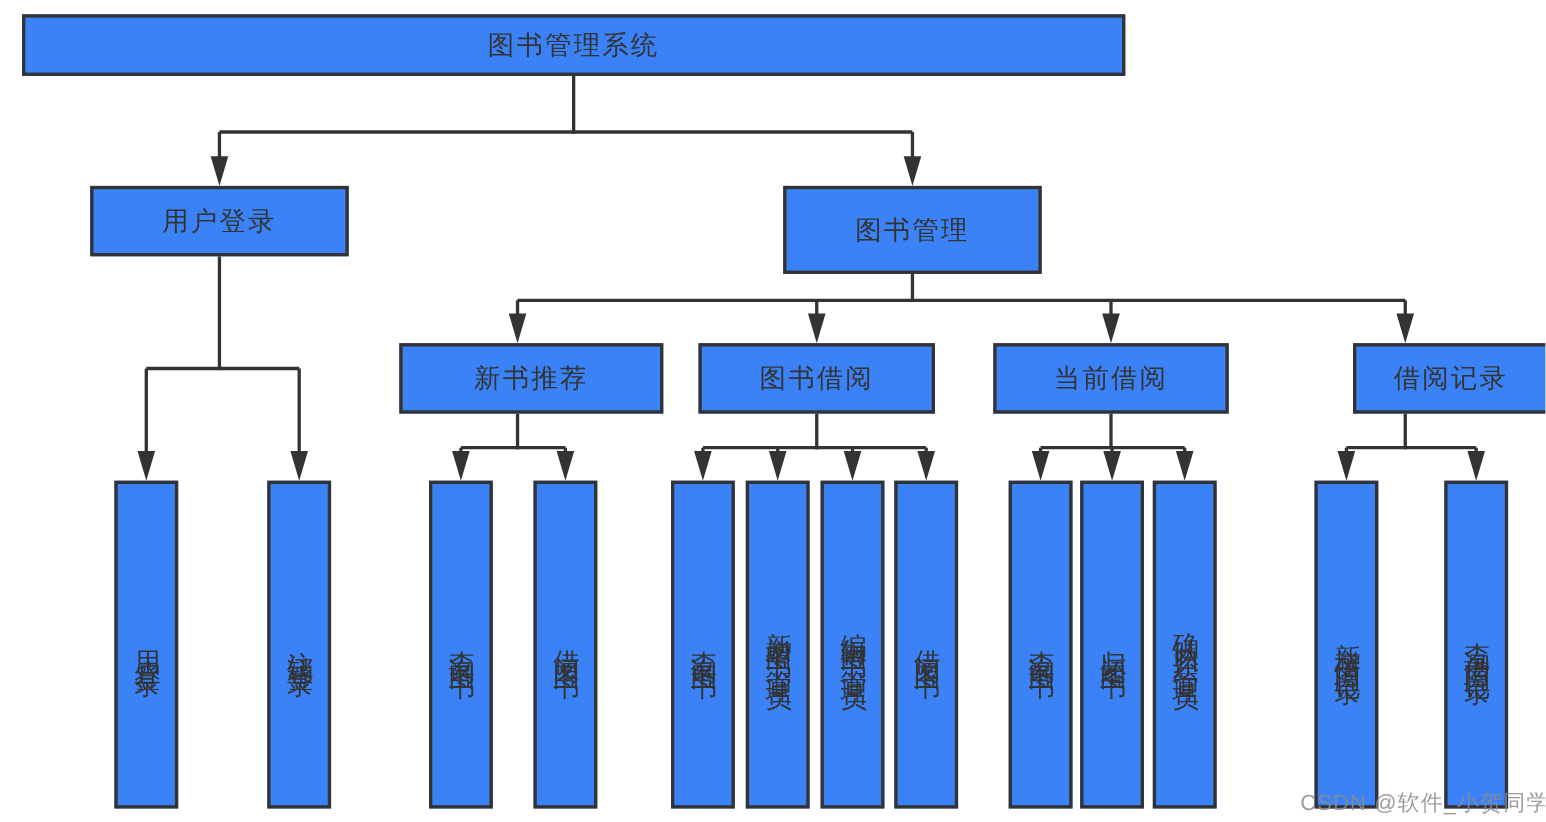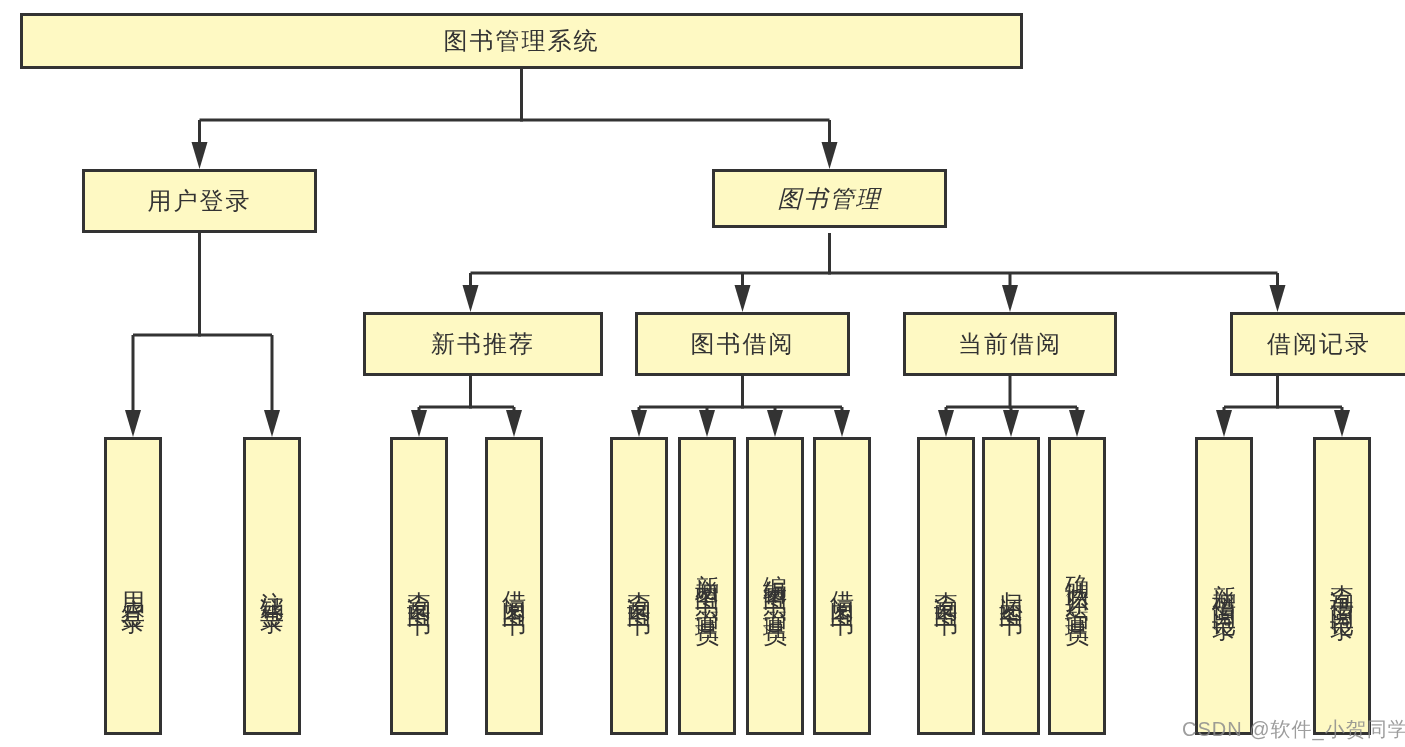--- a/index.html
+++ b/index.html
@@ -13,21 +13,21 @@
   }
   .connectors {
     position: absolute;
     left: 0; top: 0;
     z-index: 1;
   }
   .box {
     position: absolute;
     box-sizing: border-box;
     border: 3px solid #333333;
-    background: #fef9c3;
+    background: #3b82f6;
     color: #333333;
     display: flex;
     align-items: center;
     justify-content: center;
     z-index: 2;
   }
   .h-box {
     font-size: 24px;
     letter-spacing: 2px;
     white-space: nowrap;
@@ -120,21 +120,21 @@
       <polygon points="1003,410 1019,410 1011,437"></polygon>
       <polygon points="1069,410 1085,410 1077,437"></polygon>
       <polygon points="1216,410 1232,410 1224,437"></polygon>
       <polygon points="1334,410 1350,410 1342,437"></polygon>
     </g>
   </svg>
 
   <div class="box h-box" style="left:20px; top:13px; width:1003px; height:56px;">图书管理系统</div>
 
   <div class="box h-box" style="left:82px; top:169px; width:235px; height:64px;">用户登录</div>
-  <div class="box h-box" style="left:712px; top:169px; width:235px; height:59px;font-style:italic;">图书管理</div>
+  <div class="box h-box" style="left:712px; top:169px; width:235px; height:80px;">图书管理</div>
 
   <div class="box h-box" style="left:363px; top:312px; width:240px; height:64px;">新书推荐</div>
   <div class="box h-box" style="left:635px; top:312px; width:215px; height:64px;">图书借阅</div>
   <div class="box h-box" style="left:903px; top:312px; width:214px; height:64px;">当前借阅</div>
   <div class="box h-box" style="left:1230px; top:312px; width:178px; height:64px;">借阅记录</div>
 
   <div class="box v-box" style="left:104px; top:437px; width:58px; height:298px;">用户登录</div>
   <div class="box v-box" style="left:243px; top:437px; width:58px; height:298px;">注销登录</div>
 
   <div class="box v-box" style="left:390px; top:437px; width:58px; height:298px;">查询图书</div>

